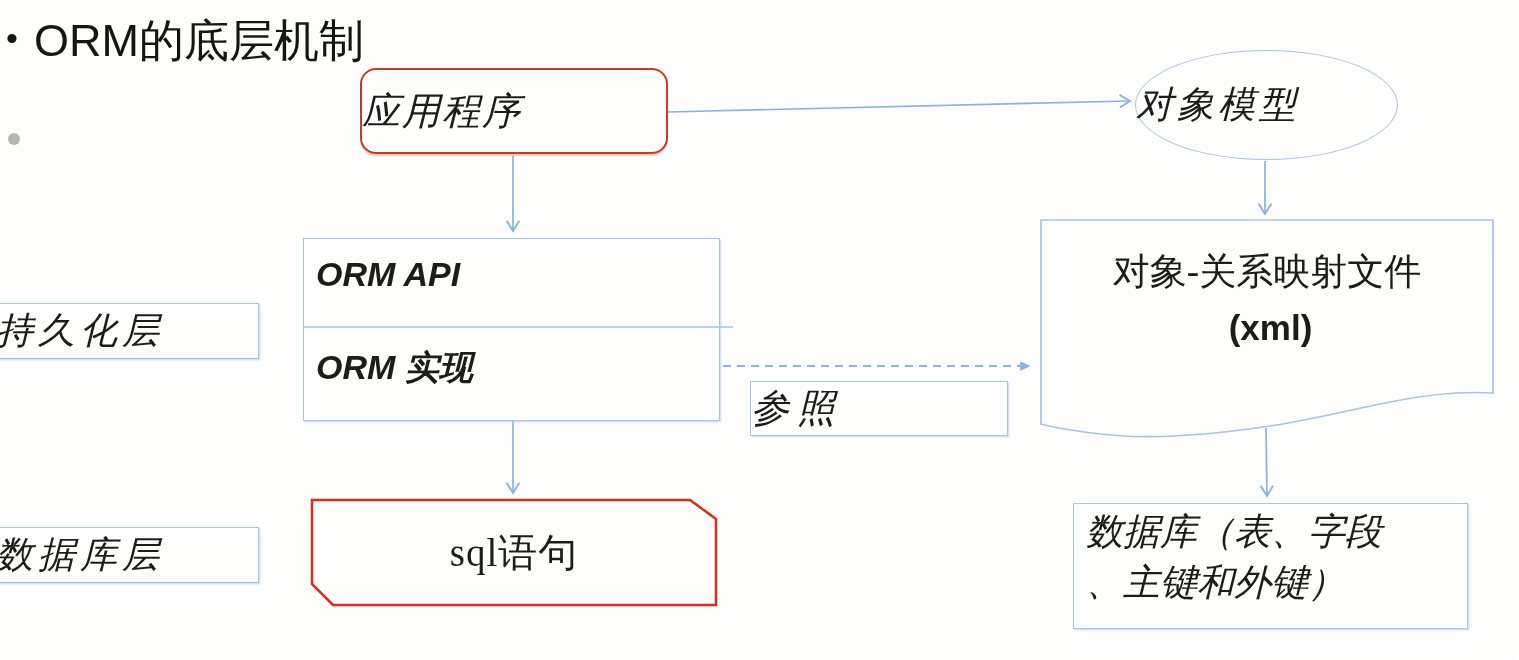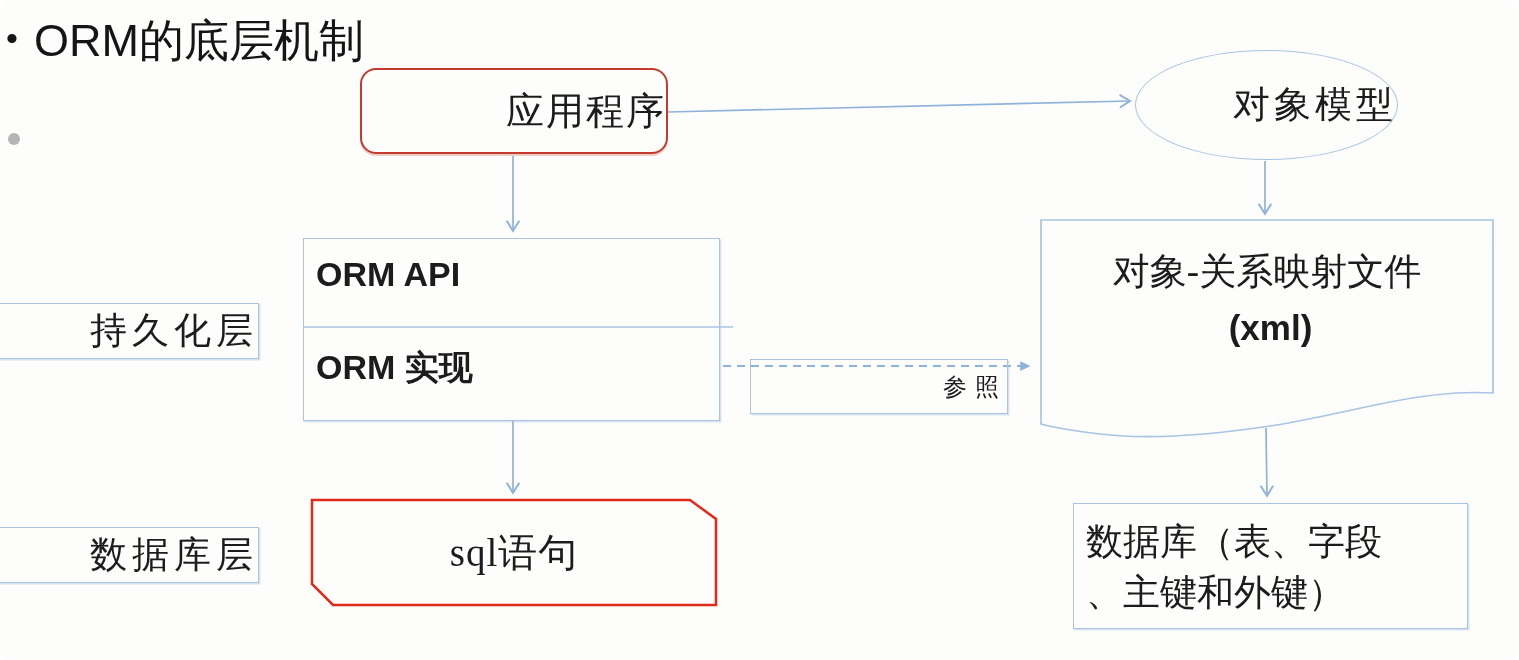--- a/index.html
+++ b/index.html
@@ -35,24 +35,25 @@
   .sub-bullet{
     position:absolute;left:8px;top:133px;
     width:12px;height:12px;border-radius:50%;
     background:var(--gray_bullet);
   }
   
   .node{
     position:absolute;
     border:1.5px solid var(--accent_blue);
     box-sizing:border-box;
-    display:flex;align-items:center;justify-content:flex-end;
+    display:flex;align-items:center;justify-content:flex-start;
     text-align:center;
     background:transparent;
     box-shadow:1.5px 1.5px 0 rgba(170,196,224,.45);
+    font-style:italic;
   }
   .app-box{
     left:360px;top:68px;width:308px;height:86px;
     border:2.5px solid var(--red_application);
     border-radius:16px;
     font-size:38px;letter-spacing:2px;
     box-shadow:0 2px 0 rgba(196,59,43,.25);
   }
   .ellipse{
     left:1135px;top:50px;width:263px;height:110px;
@@ -71,28 +72,28 @@
   }
   .orm-box .cell.api{top:16px;}
   .orm-box .cell.impl{top:106px;}
   .layer-box{
     width:264px;height:56px;
     font-size:37px;letter-spacing:5px;
   }
   .persistence{left:-5px;top:303px;}
   .database-layer{left:-5px;top:527px;}
   .reference-box{
-    left:750px;top:359px;width:258px;height:55px;
-    font-size:24px;letter-spacing:8px;
+    left:750px;top:381px;width:258px;height:55px;
+    font-size:38px;letter-spacing:8px;
   }
   .db-box{
     left:1073px;top:503px;width:395px;height:126px;
     display:block;text-align:left;
     font-size:37px;line-height:51px;
-    padding:12px 0 0 12px;
+    padding:2px 0 0 12px;
   }
   
   .doc-text{
     position:absolute;left:1041px;top:244px;width:452px;
     text-align:center;font-size:37px;line-height:56px;
   }
   .doc-text .xml-line{font-family:"Liberation Sans","DejaVu Sans",sans-serif;font-weight:600;font-size:35px;padding-left:7px;}
   .sql-text{
     position:absolute;left:312px;top:500px;width:404px;height:105px;
     display:flex;align-items:center;justify-content:center;

